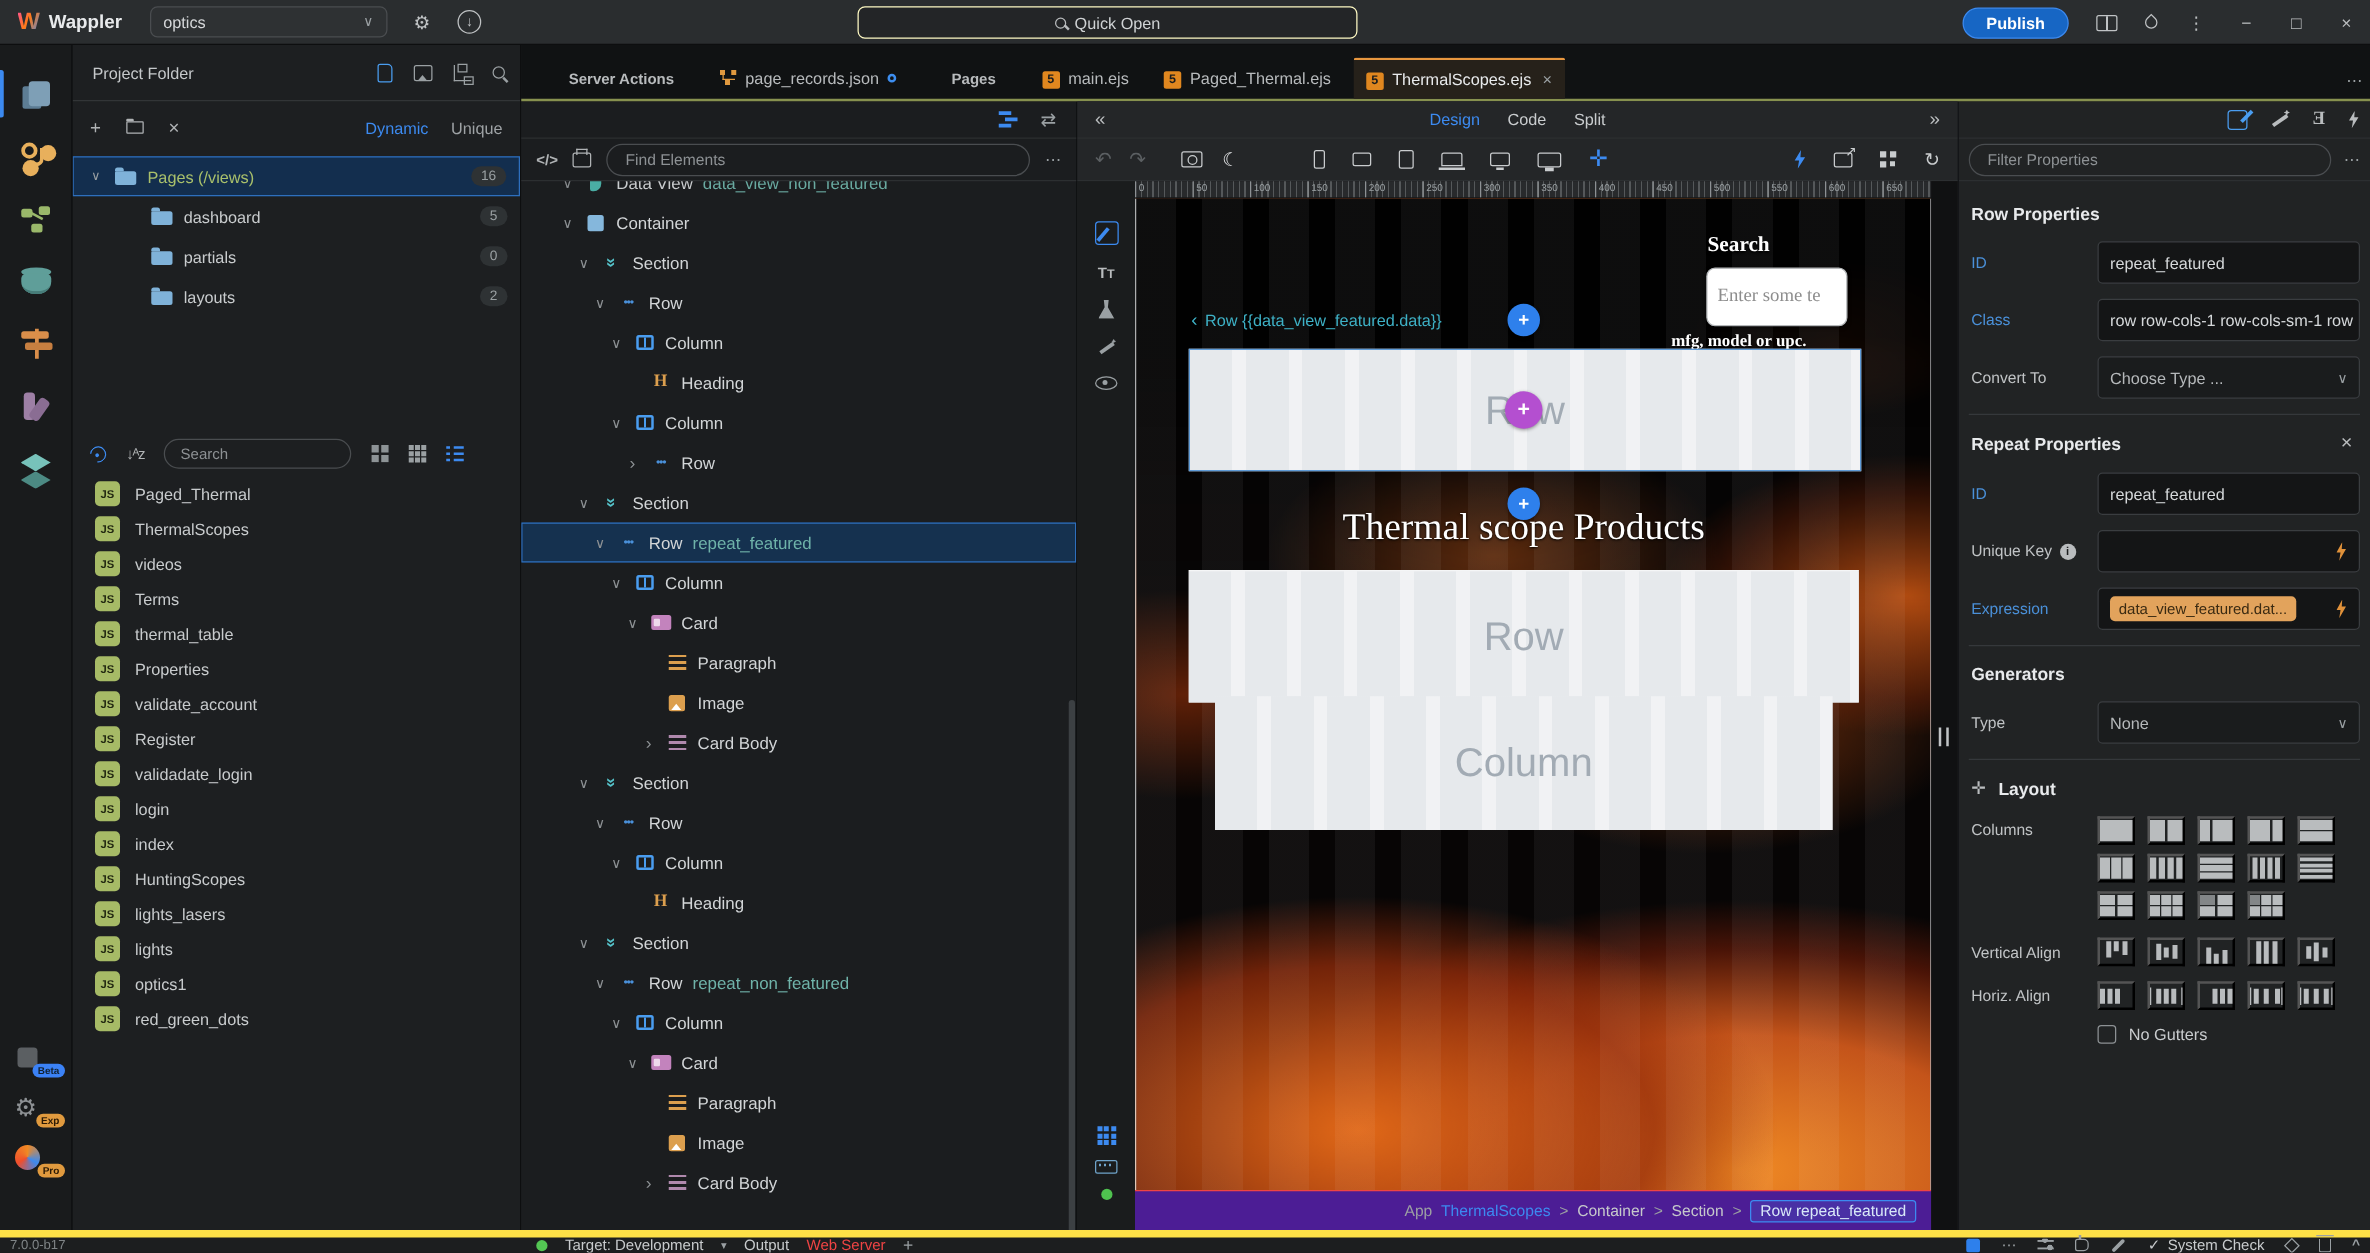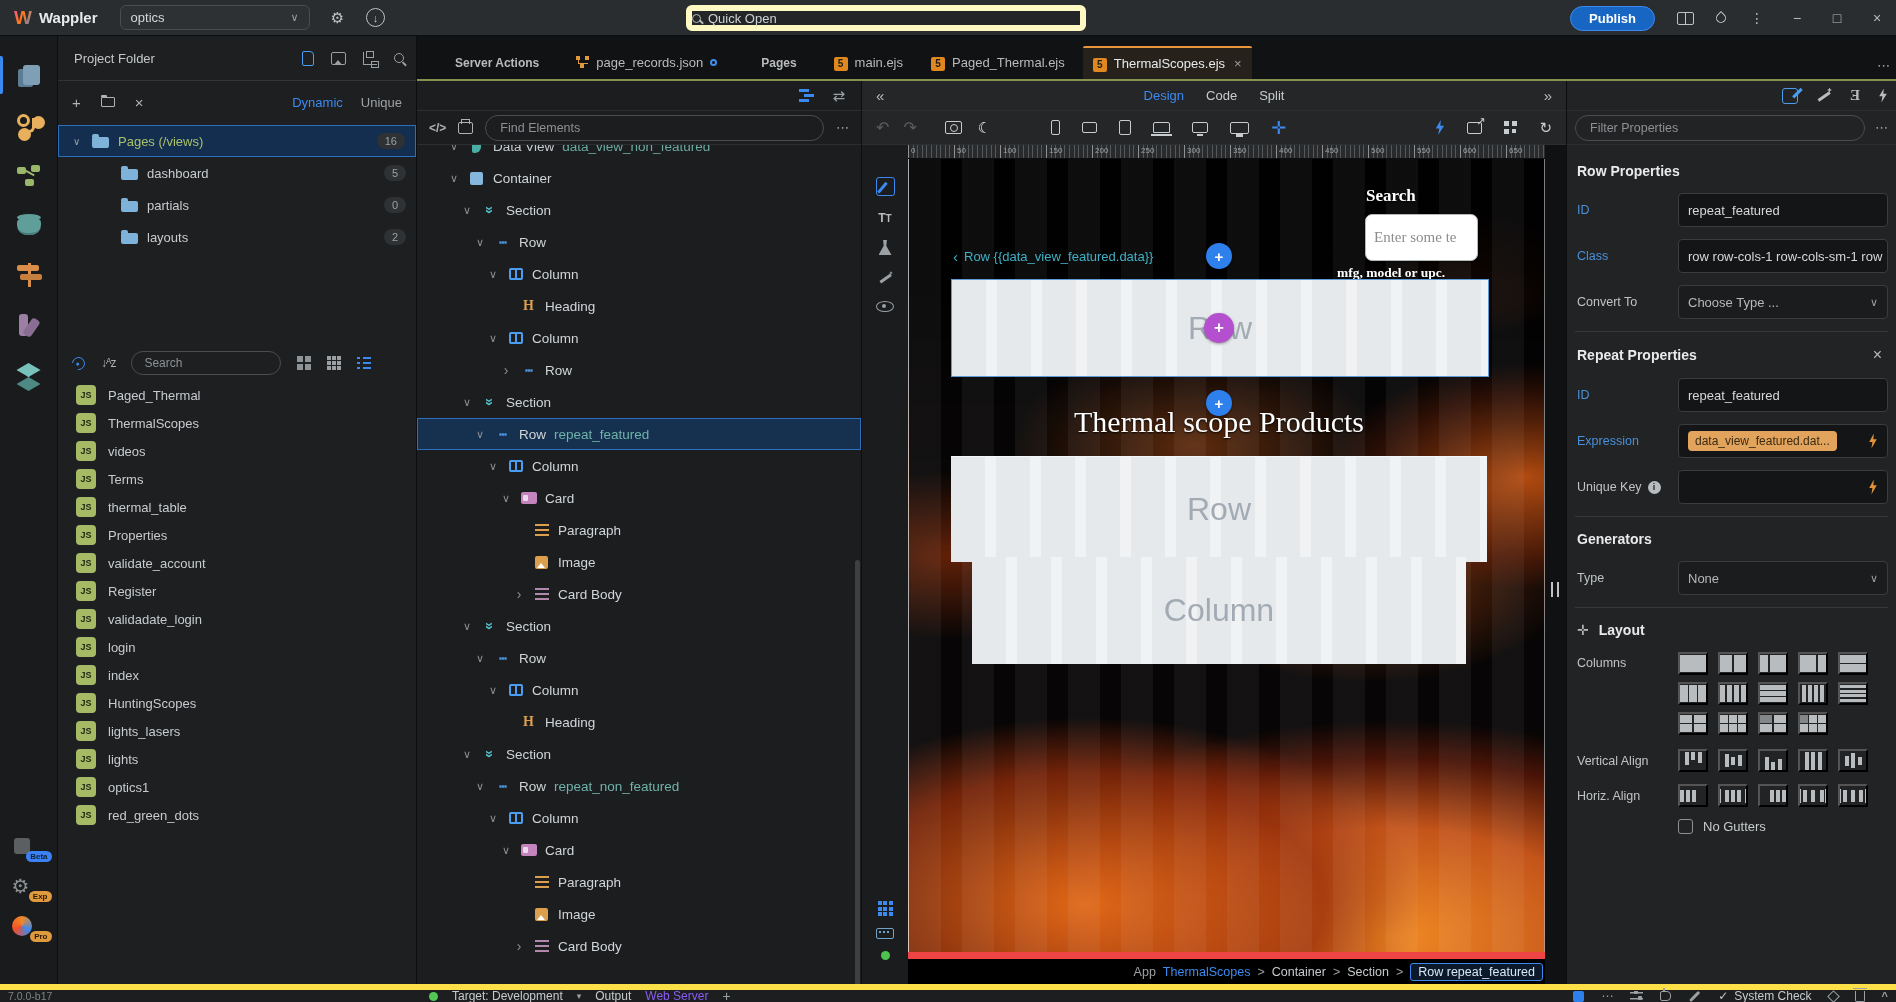--- a/index.html
+++ b/index.html
@@ -9,21 +9,21 @@
 
   
   .titlebar{height:36px;background:#2a2d2f;display:flex;align-items:center;flex:none;position:relative;border-bottom:1px solid #0d0e0f}
   .logo{display:flex;align-items:center;gap:7px;margin-left:14px}
   .logoW{font-weight:800;font-size:19px;background:linear-gradient(120deg,#ff4e9b,#ff7a18 45%,#3c8af0);-webkit-background-clip:text;background-clip:text;color:transparent}
   .logoName{color:#e8eaec;font-weight:700;font-size:15px}
   .projSelect{margin-left:22px;width:190px;height:25px;border:1px solid #4a4d50;border-radius:6px;display:flex;align-items:center;padding:0 10px;color:#d5d7d9;background:#2e3133}
   .projSelect .cv{margin-left:auto;color:#9aa0a3;font-size:11px}
   .tIcon{color:#c0c3c5;margin-left:18px;font-size:15px;display:flex;align-items:center;justify-content:center;width:20px;height:20px}
   .cloudIc{width:19px;height:19px;border:1.5px solid #c0c3c5;border-radius:50%;display:flex;align-items:center;justify-content:center;font-size:11px;color:#c0c3c5}
-  .quickOpen{position:absolute;left:686px;top:5px;width:400px;height:26px;border:6px solid #fef9c3;border-radius:6px;background:#232527;display:flex;align-items:center;gap:7px;color:#cfd2d4}
+  .quickOpen{position:absolute;left:686px;top:5px;width:400px;height:26px;border:1px solid #fef9c3;border-radius:6px;background:#232527;display:flex;align-items:center;justify-content:center;gap:7px;color:#cfd2d4}
   .lens{width:9px;height:9px;border:1.5px solid #b9bcbe;border-radius:50%;position:relative;flex:none}
   .lens::after{content:"";position:absolute;width:5px;height:1.5px;background:#b9bcbe;transform:rotate(45deg);right:-4px;bottom:-1px}
   .tbRight{position:absolute;right:0;top:0;height:36px;display:flex;align-items:center;gap:22px;padding-right:10px}
   .publishBtn{background:#1766c4;border:1px solid #3c8af0;color:#fff;font-weight:700;border-radius:14px;padding:4px 18px;font-size:13px}
   .splitIc{width:17px;height:13px;border:1.5px solid #c0c3c5;border-radius:2px;background:linear-gradient(90deg,transparent 44%,#c0c3c5 44% 56%,transparent 56%)}
   .dropIc{width:10px;height:10px;border:1.5px solid #c0c3c5;border-radius:0 50% 50% 50%;transform:rotate(45deg)}
   .winBtn{color:#b9bcbe;font-size:14px;width:18px;text-align:center}
 
   
   .main{flex:1;display:flex;min-height:0}
@@ -255,21 +255,21 @@
   .plus1{left:297px;top:84px}
   .plus2{left:297px;top:231px}
   .ph{background:#e9ebee repeating-linear-gradient(90deg,#e6e9ec 0 34px,#f1f2f4 34px 45px);display:flex;align-items:center;justify-content:center;color:#a2abb4;font-size:32px;font-weight:400}
   .rp1{left:42px;top:120px;width:538px;height:98px;border:1px solid #5e9bd8}
   .plusP{left:295px;top:154px;width:30px;height:30px;background:#b44fd0;font-size:17px}
   .pgH2{left:70px;top:246px;width:480px;text-align:center;color:#fff;font-size:30px;text-shadow:0 1px 2px #000}
   .rp2{left:42px;top:297px;width:536px;height:106px;border-top:1px solid #f5f6f7}
   .rpCol{left:63px;top:398px;width:494px;height:107px}
   .dGutter{width:21px;background:#101112;position:relative;flex:none}
   .grip{position:absolute;left:6px;top:437px;width:8px;height:15px;border-left:2px solid #c0c3c5;border-right:2px solid #c0c3c5}
-  .dBreadcrumb{height:32px;background:#000000;border-top:7px solid #ef4444;display:flex;align-items:center;justify-content:flex-end;gap:7px;padding-right:2px;font-size:12.5px}
+  .dBreadcrumb{height:32px;background:#4c1d95;border-top:1px solid #ef4444;display:flex;align-items:center;justify-content:flex-end;gap:7px;padding-right:12px;font-size:12.5px}
   .bc-dim{color:#9ca0a3}
   .bc-link{color:#3c8af0}
   .bc-sep{color:#9ca0a3}
   .bc-plain{color:#c6c9cb}
   .bc-box{color:#d8e8f8;border:1px solid #3c8af0;background:rgba(60,138,240,.18);border-radius:3px;padding:1px 7px}
 
   
   .propPanel{width:329px;background:#212324;display:flex;flex-direction:column;overflow:hidden;flex:none}
   .ppHeadIcons{height:30px;display:flex;align-items:center;justify-content:flex-end;gap:18px;padding:0 8px;border-bottom:1px solid #2c2f31}
   .editIc{width:16px;height:16px;border:1.5px solid #4a9df0;border-radius:3px;position:relative}
@@ -301,21 +301,21 @@
   .lopt,.vopt,.hopt{width:30px;height:23px;display:flex;align-items:center;justify-content:center;background:transparent}
   .checkRow{display:flex;align-items:center;gap:10px;margin:6px 0 0 103px}
   .cbox{width:15px;height:15px;border:1.5px solid #8d9194;border-radius:3px;background:transparent}
 
   
   .statusbar{height:18px;background:#1c1e1f;border-top:6px solid #fde047;display:flex;align-items:center;padding:0 8px;gap:14px;font-size:11.5px;flex:none}
   .ver{color:#7f8486;font-size:10.5px;width:52px}
   .sbDot{width:9px;height:9px;border-radius:50%;background:#53c653;margin-left:355px}
   .sbTxt{color:#c8cbcd;font-size:12px}
   .sbCv{color:#9aa0a3;font-size:9px}
-  .sbLink{color:#8b5cf6;font-size:12px}
+  .sbLink{color:#ef4444;font-size:12px}
   .sbPlus{color:#9aa0a3;font-size:14px}
   .sbRight{margin-left:auto;display:flex;align-items:center;gap:17px}
   .sqBlue{width:11px;height:11px;background:#2e80ec;border-radius:2px}
   .sbDots{color:#9aa0a3;font-size:12px}
   .slidersIc{width:13px;height:10px;background:
     linear-gradient(#9aa0a3 0 0) 0 1px/13px 1.5px no-repeat,
     linear-gradient(#9aa0a3 0 0) 0 7px/13px 1.5px no-repeat,
     radial-gradient(circle,#9aa0a3 2px,transparent 2.5px) 2px -3px/8px 8px no-repeat,
     radial-gradient(circle,#9aa0a3 2px,transparent 2.5px) 6px 3px/8px 8px no-repeat}
   .thumbIc{width:11px;height:10px;border:1.5px solid #9aa0a3;border-radius:2px 4px 4px 2px;position:relative}
@@ -1031,32 +1031,32 @@
           <div class="pdiv"></div>
           <div class="secTitle">
             <span>Repeat Properties</span>
             <span class="xClose">×</span>
           </div>
           <div class="fieldRow">
             <span class="fLabel blue">ID</span>
             <span class="fInput">repeat_featured</span>
           </div>
           <div class="fieldRow">
-            <span class="fLabel blue">Expression</span>
-            <span class="fInput">
-              <span class="chipOrange">data_view_featured.dat...</span>
-              <span class="boltO"></span>
-            </span>
-          </div>
-          <div class="fieldRow">
             <span class="fLabel">
               <span>Unique Key</span>
               <span class="infoIc">i</span>
             </span>
             <span class="fInput">
+              <span class="boltO"></span>
+            </span>
+          </div>
+          <div class="fieldRow">
+            <span class="fLabel blue">Expression</span>
+            <span class="fInput">
+              <span class="chipOrange">data_view_featured.dat...</span>
               <span class="boltO"></span>
             </span>
           </div>
           <div class="pdiv"></div>
           <div class="secTitle">
             <span>Generators</span>
           </div>
           <div class="fieldRow">
             <span class="fLabel">Type</span>
             <span class="fSelect">

